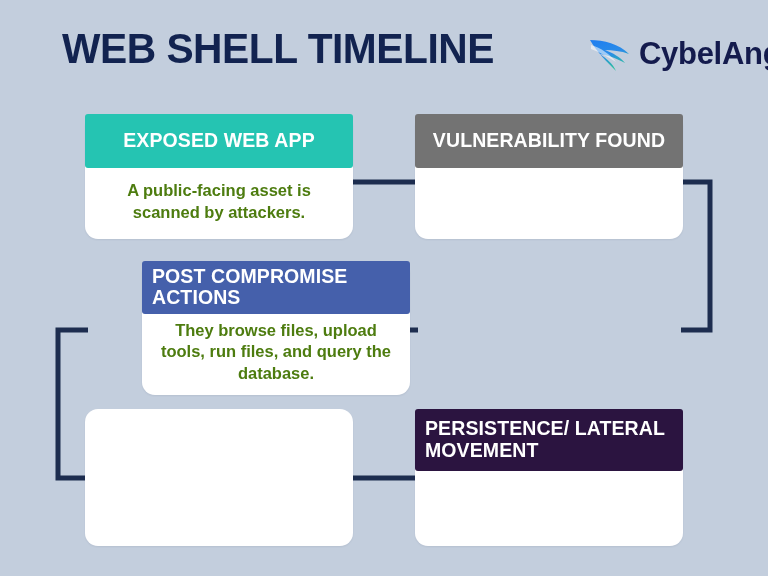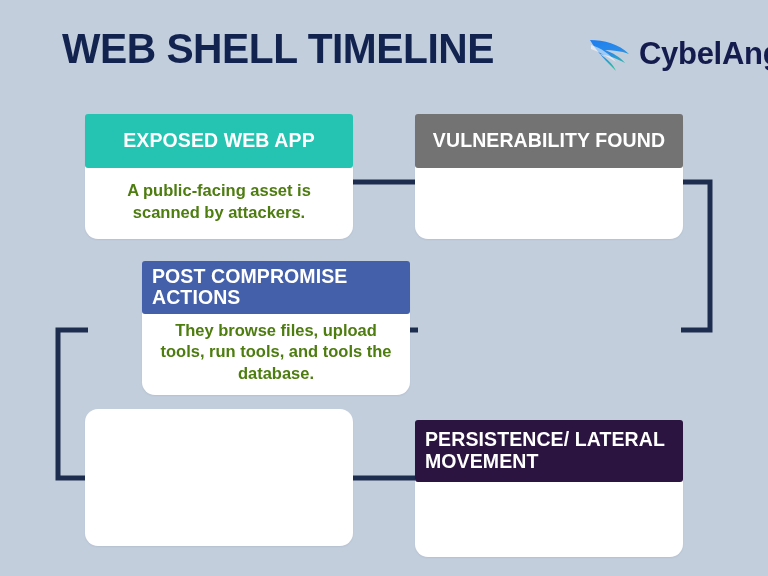--- a/index.html
+++ b/index.html
@@ -64,21 +64,21 @@
     box-sizing:border-box;
     position:relative;z-index:1;
   }
 
   
   #card-1{left:85px;top:114px;height:125px;}
   #card-2{left:415px;top:114px;height:125px;}
   #card-3{left:101px;top:261px;height:134px;margin-left:41px;}
   #card-4{left:415px;top:261px;height:134px;}
   #card-5{left:85px;top:409px;height:137px;}
-  #card-6{left:415px;top:420px;height:137px;}
+  #card-6{left:415px;top:409px;height:137px;}
 </style>
 </head>
 <body style="background: rgb(195, 206, 221);">
 
 <div id="canvas">
 
   <div id="page-title" style="color: rgb(18, 35, 80);">WEB SHELL TIMELINE</div>
 
   <div id="brand">
     <svg id="brand-mark" viewBox="0 0 44 38">
@@ -109,21 +109,21 @@
     <div class="card-head one-line" style="background-color: rgb(37, 196, 178);">EXPOSED WEB APP</div>
     <div class="card-body">A public-facing asset is scanned by attackers.</div>
   </div>
 
   <div class="card" id="card-2">
     <div class="card-head one-line" style="background-color: #737373;">VULNERABILITY FOUND</div>
   </div>
 
   <div class="card" id="card-3">
     <div class="card-head two-line" style="background-color: rgb(69, 96, 171);">POST COMPROMISE ACTIONS</div>
-    <div class="card-body">They browse files, upload tools, run tools, and tools the database.</div>
+    <div class="card-body">They browse files, upload tools, run files, and query the database.</div>
   </div>
 
 
   <div class="card" id="card-5">
   </div>
 
   <div class="card" id="card-6">
     <div class="card-head two-line" style="background-color: rgb(43, 20, 64);">PERSISTENCE/ LATERAL MOVEMENT</div>
   </div>
 

